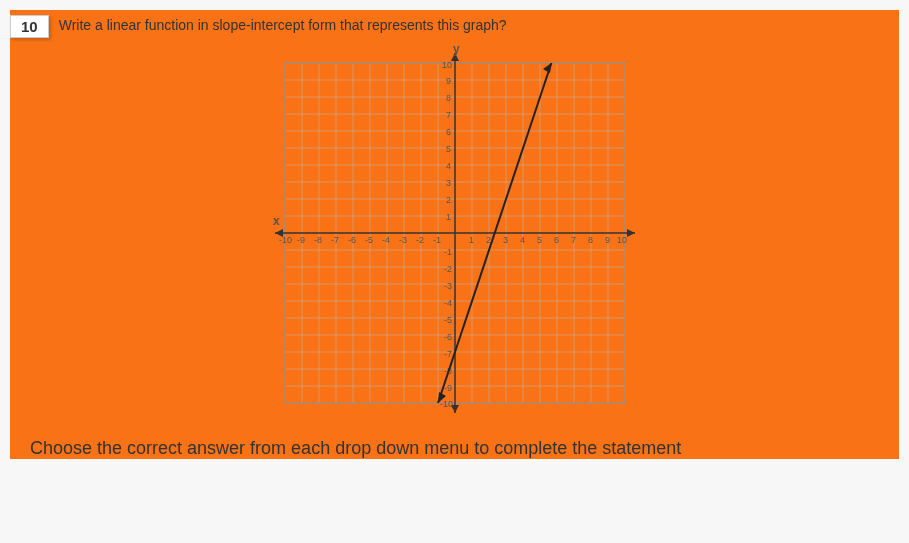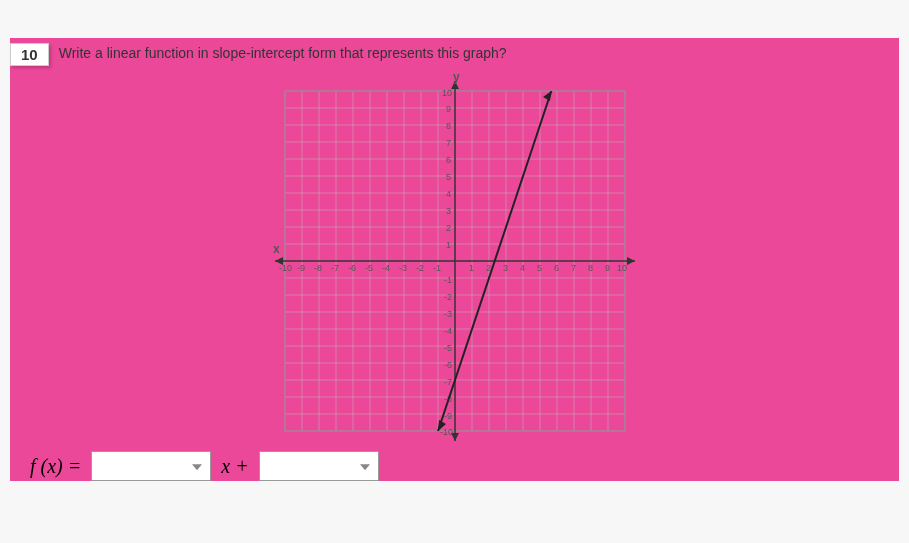--- a/index.html
+++ b/index.html
@@ -9,23 +9,22 @@
     }
     body {
       font-family: -apple-system, BlinkMacSystemFont, 'Segoe UI', Arial, sans-serif;
       background: #f7f7f7;
       padding: 10px;
       width: 909px;
       height: 543px;
       overflow: hidden;
     }
     .question-container {
-      background: #ec4899;
+      background: #f97316;
       padding: 0;
-      margin-top: 28px;
     }
     .question-header {
       display: flex;
       align-items: flex-start;
       gap: 10px;
       padding: 5px 0;
     }
     .question-number {
       background: #ffffff;
       border: 1px solid #ccc;
@@ -218,24 +217,15 @@
         <g>
           <line x1="203" y1="360" x2="316.4" y2="20" stroke="#222" stroke-width="2"></line>
 
           <polygon points="316.4,20 308,26 315,30" fill="#222"></polygon>
           <polygon points="203,360 204,349 211,353" fill="#222"></polygon>
         </g>
       </svg>
     </div>
   </div>
 
-
-  <div class="answer-row">
-    <span class="math-label">f (x) =</span>
-    <div class="dropdown">
-      <span></span>
-    </div>
-    <span class="xplus">x +</span>
-    <div class="dropdown">
-      <span></span>
-    </div>
-  </div>
+  <div class="instruction-text">Choose the correct answer from each drop down menu to complete the statement</div>
+
 </div>
 
 </body></html>

